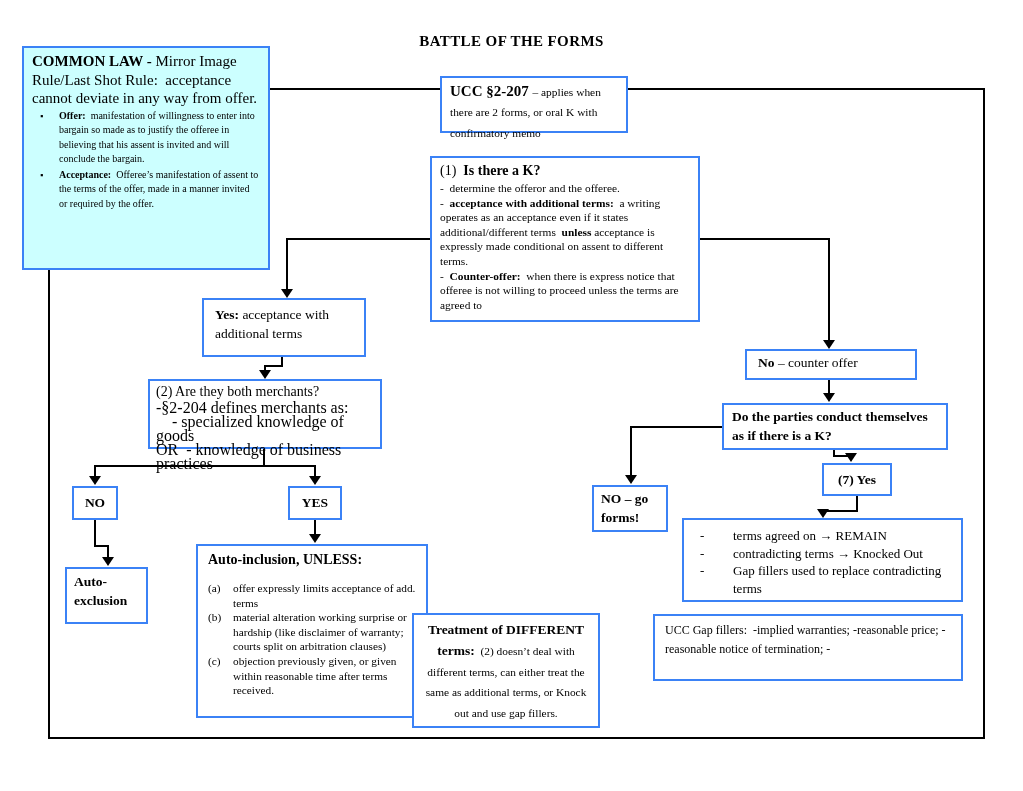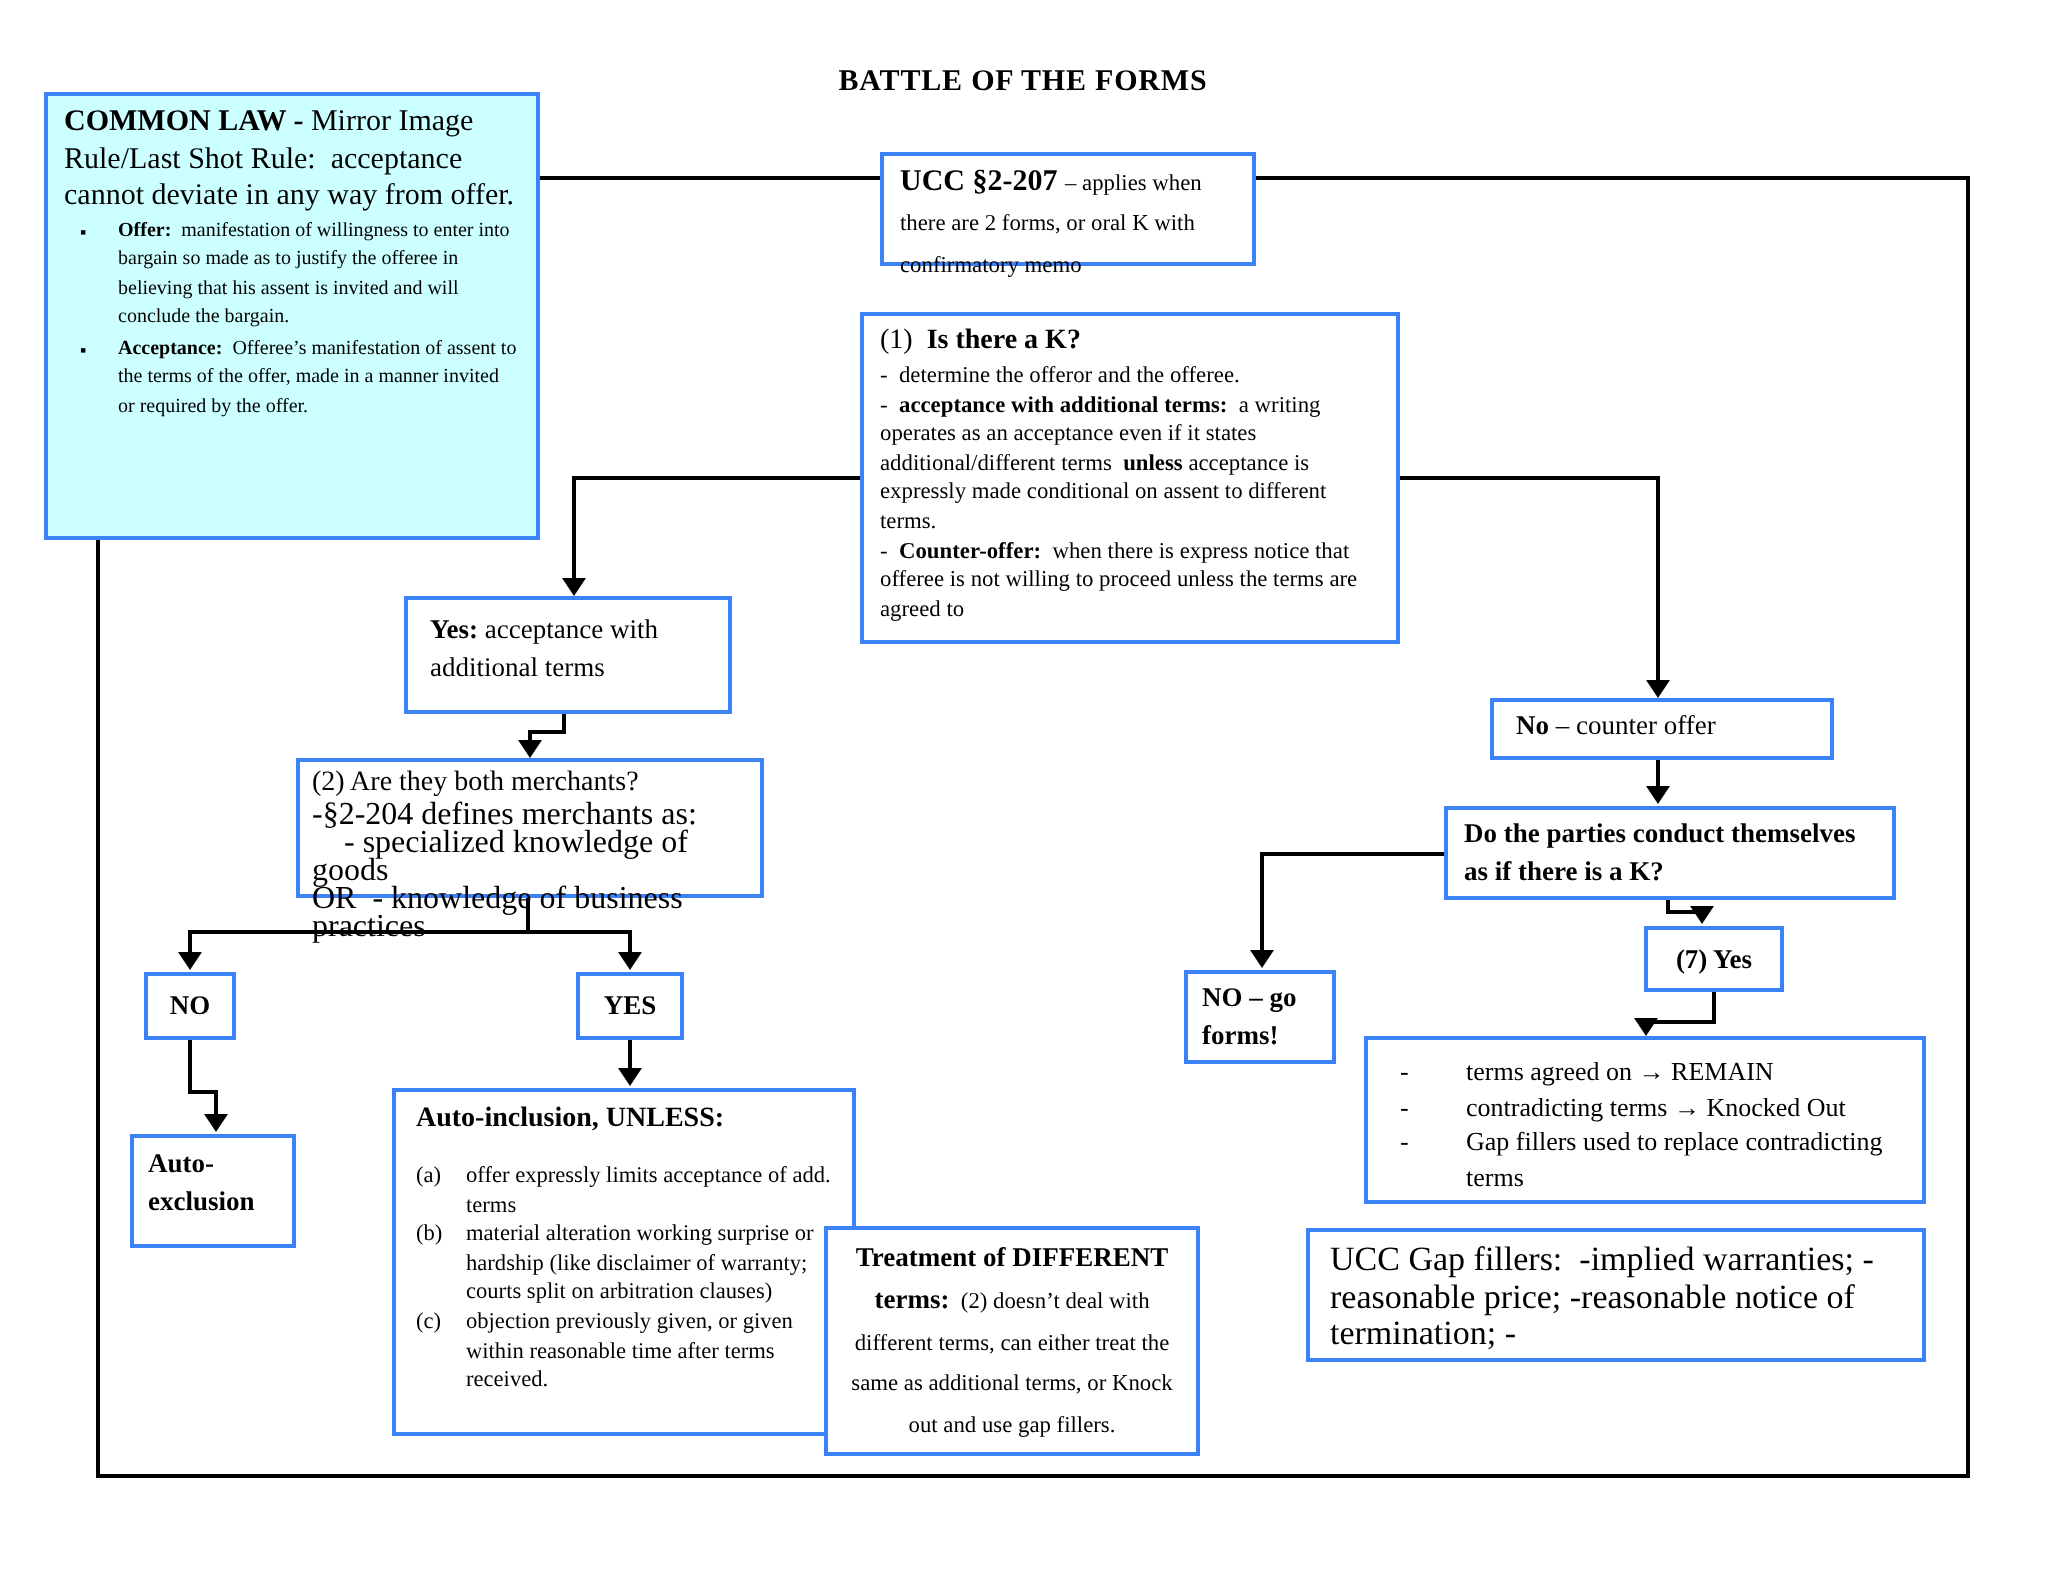--- a/index.html
+++ b/index.html
@@ -64,21 +64,21 @@
 
   .autoexcl { left:65px; top:567px; width:83px; height:57px; padding:4px 7px; font-size:13.5px; font-weight:bold; line-height:18.5px; }
 
   .autoincl { left:196px; top:544px; width:232px; height:174px; padding:6px 8px 6px 10px; }
   .ai-head { font-size:14px; font-weight:bold; margin-bottom:13px; }
   .ai-item { display:flex; font-size:11.3px; line-height:14.6px; }
   .ai-label { width:25px; }
   .ai-text { flex:1; }
 
   .treatment { left:412px; top:613px; width:188px; height:115px; padding:4px 7px; line-height:1.3; z-index:3;text-align:center; }
-  .gapfill { left:653px; top:614px; width:310px; height:67px; padding:5px 10px; font-size:17px; line-height:18.5px; }
+  .gapfill { left:653px; top:614px; width:310px; height:67px; padding:5px 10px; font-size:12px; line-height:18.5px; }
 </style>
 </head>
 <body>
 
 <div id="stage">
 
   <div class="title">BATTLE OF THE FORMS</div>
 
   <div class="outer"></div>
 

